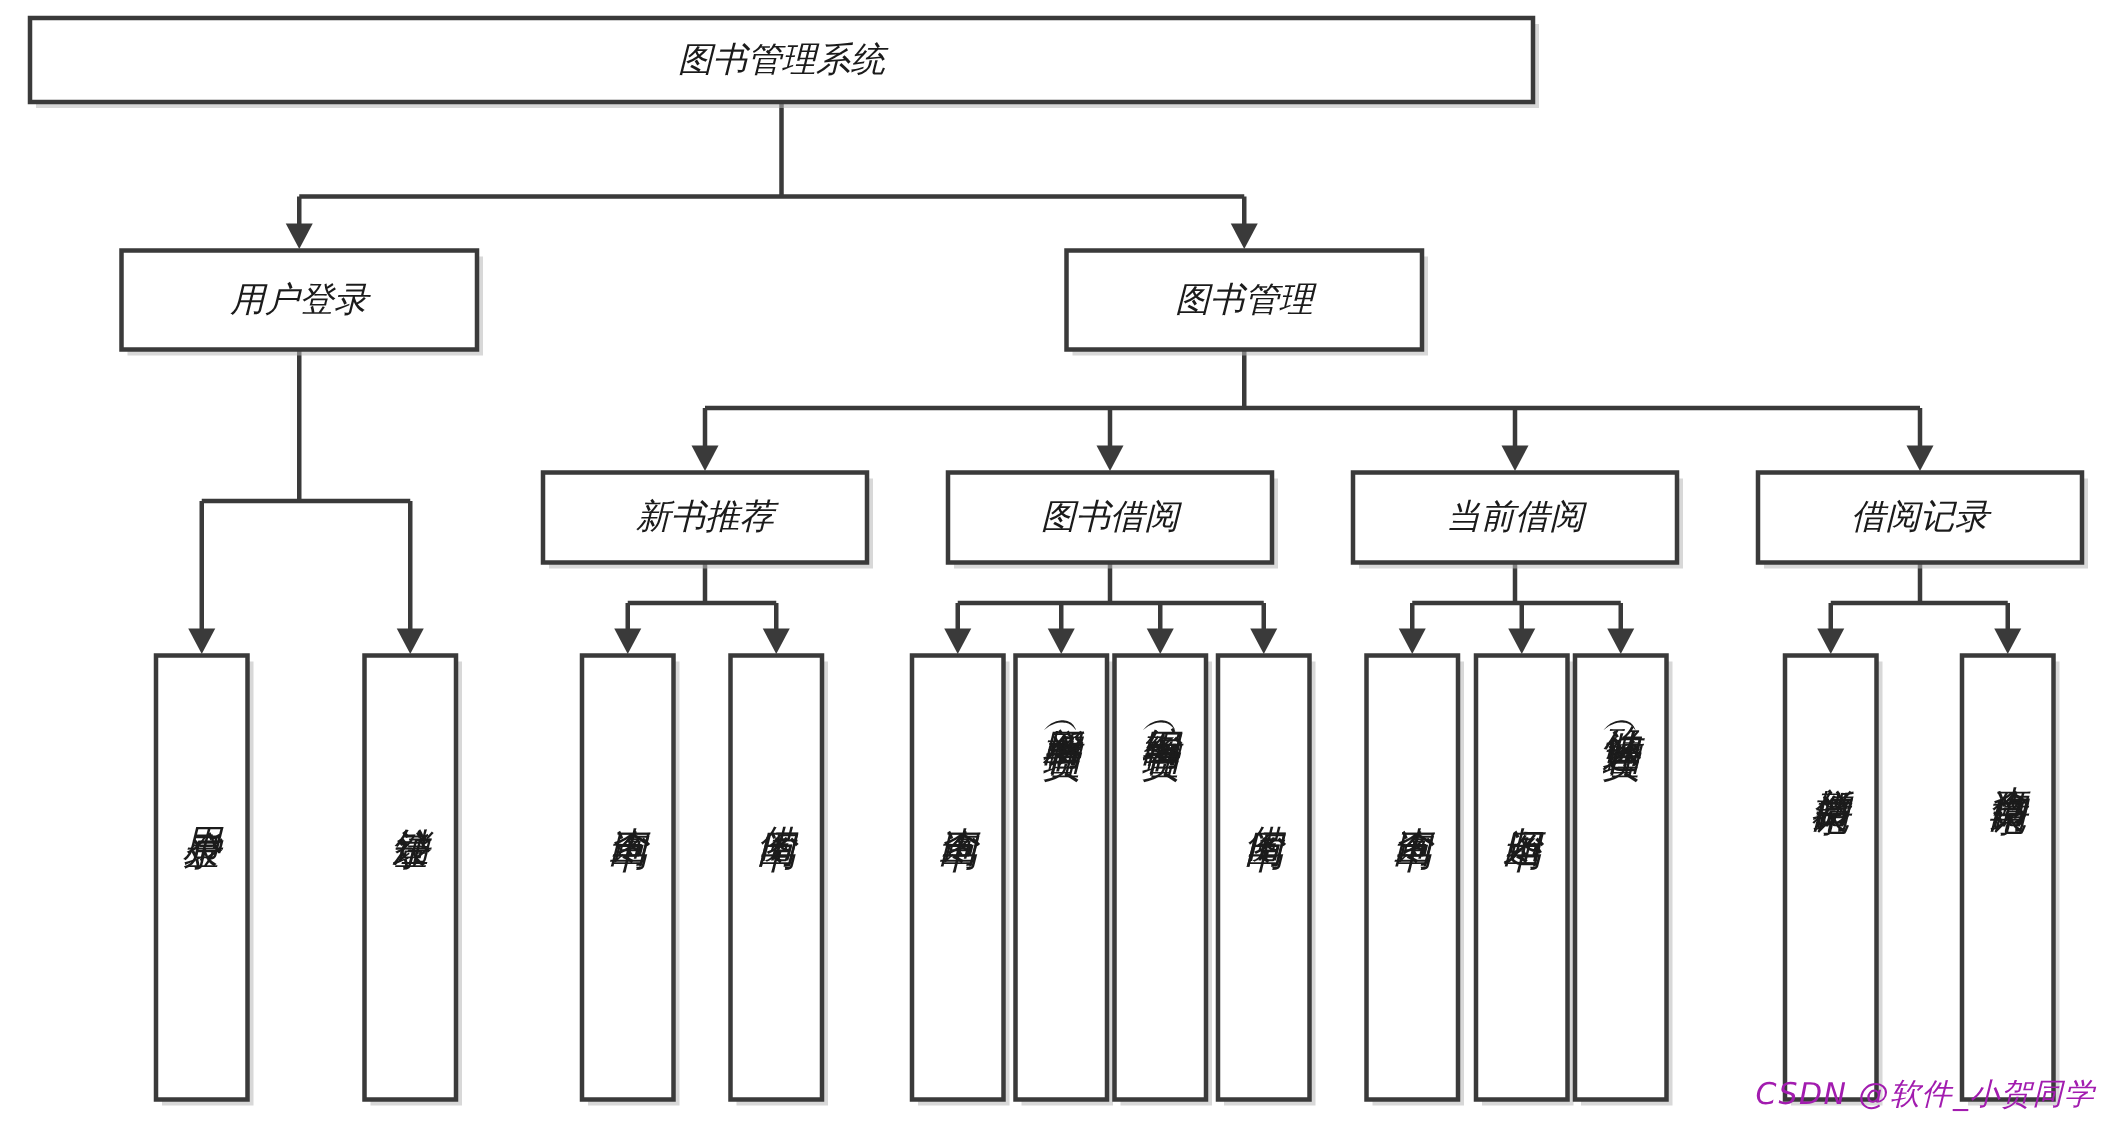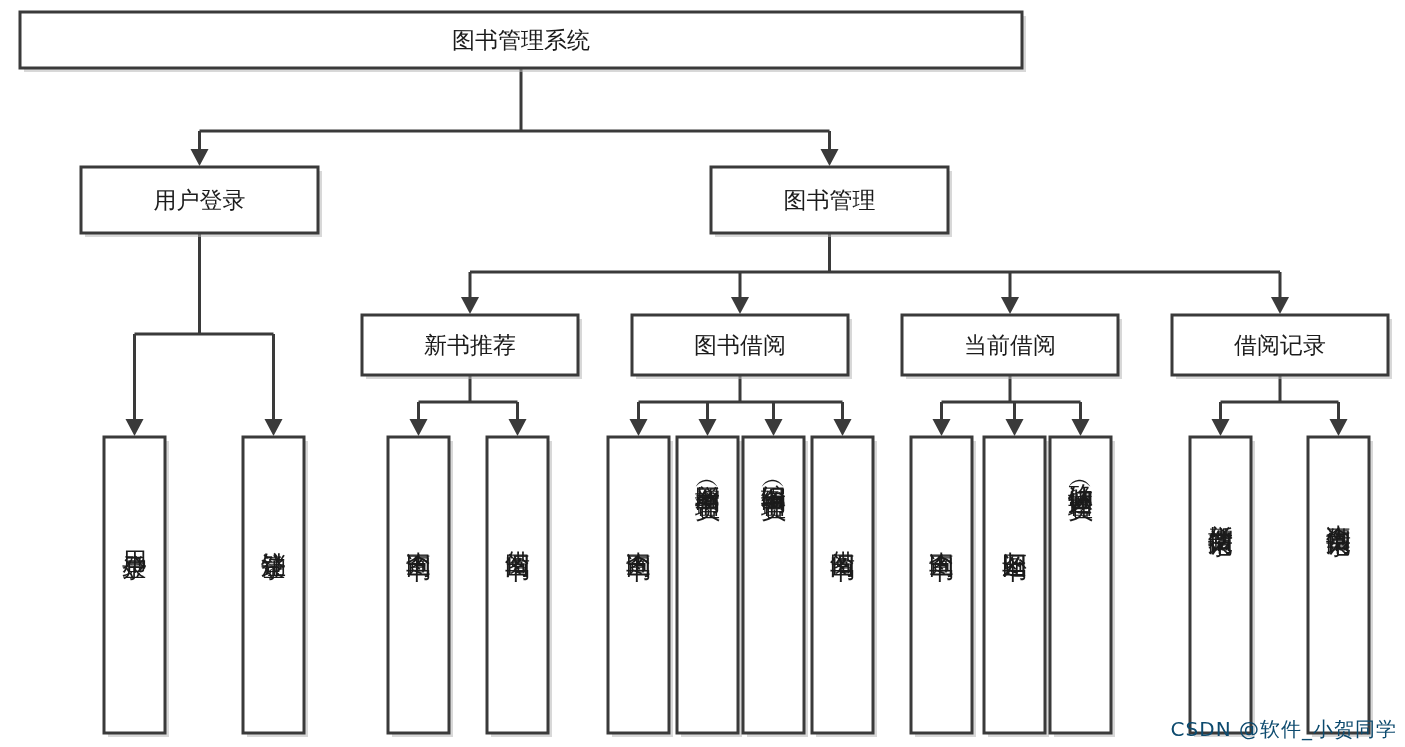--- a/index.html
+++ b/index.html
@@ -13,20 +13,21 @@
     position: relative;
     font-family: "DejaVu Sans", "Liberation Sans", sans-serif;
     overflow: hidden;
   }
   #diagram-root {
     position: absolute;
     left: 0;
     top: 0;
     width: 1405px;
     height: 747px;
+    font-style: italic;
   }
   svg.diagram {
     display: block;
     width: 1405px;
     height: 747px;
   }
   .node-box {
     fill: #ffffff;
     stroke: #3a3a3a;
     stroke-width: 3;
@@ -69,21 +70,21 @@
     letter-spacing: 2px;
     color: #1b1b1b;
     white-space: nowrap;
   }
   .watermark {
     position: absolute;
     right: 8px;
     bottom: 4px;
     font-family: "DejaVu Sans", "Liberation Sans", sans-serif;
     font-size: 20px;
-    color: #0c4a6e;
+    color: #a21caf;
     letter-spacing: 1px;
     white-space: nowrap;
   }
 </style>
 </head>
 <body>
 
 <div id="diagram-root">
   <svg class="diagram" id="diagram-svg" viewBox="0 0 1405 747" xmlns="http://www.w3.org/2000/svg">
       <path class="connector" d="M 521 68 L 521 131 M 199.5 131 L 829.5 131 M 199.5 131 L 199.5 151 M 829.5 131 L 829.5 151"></path>

